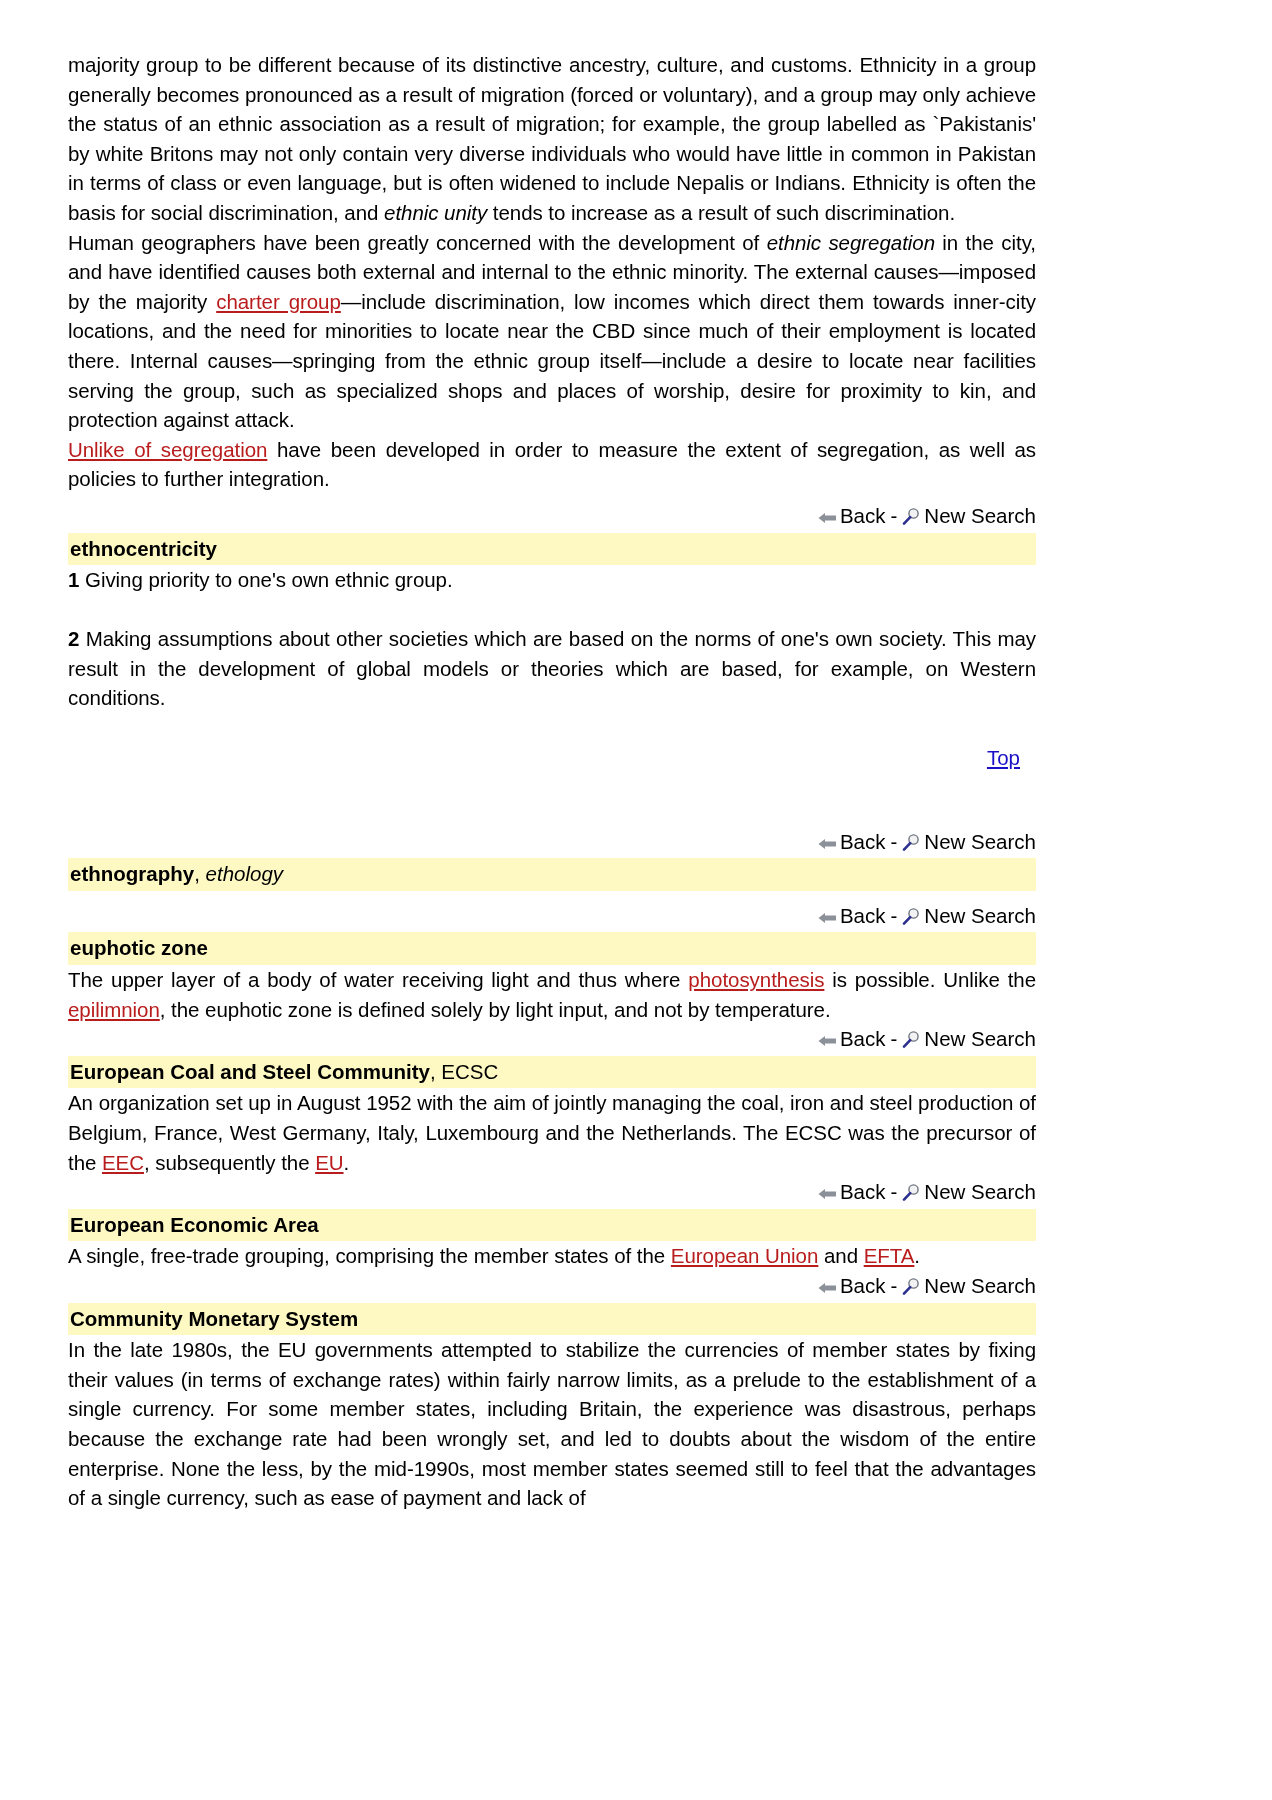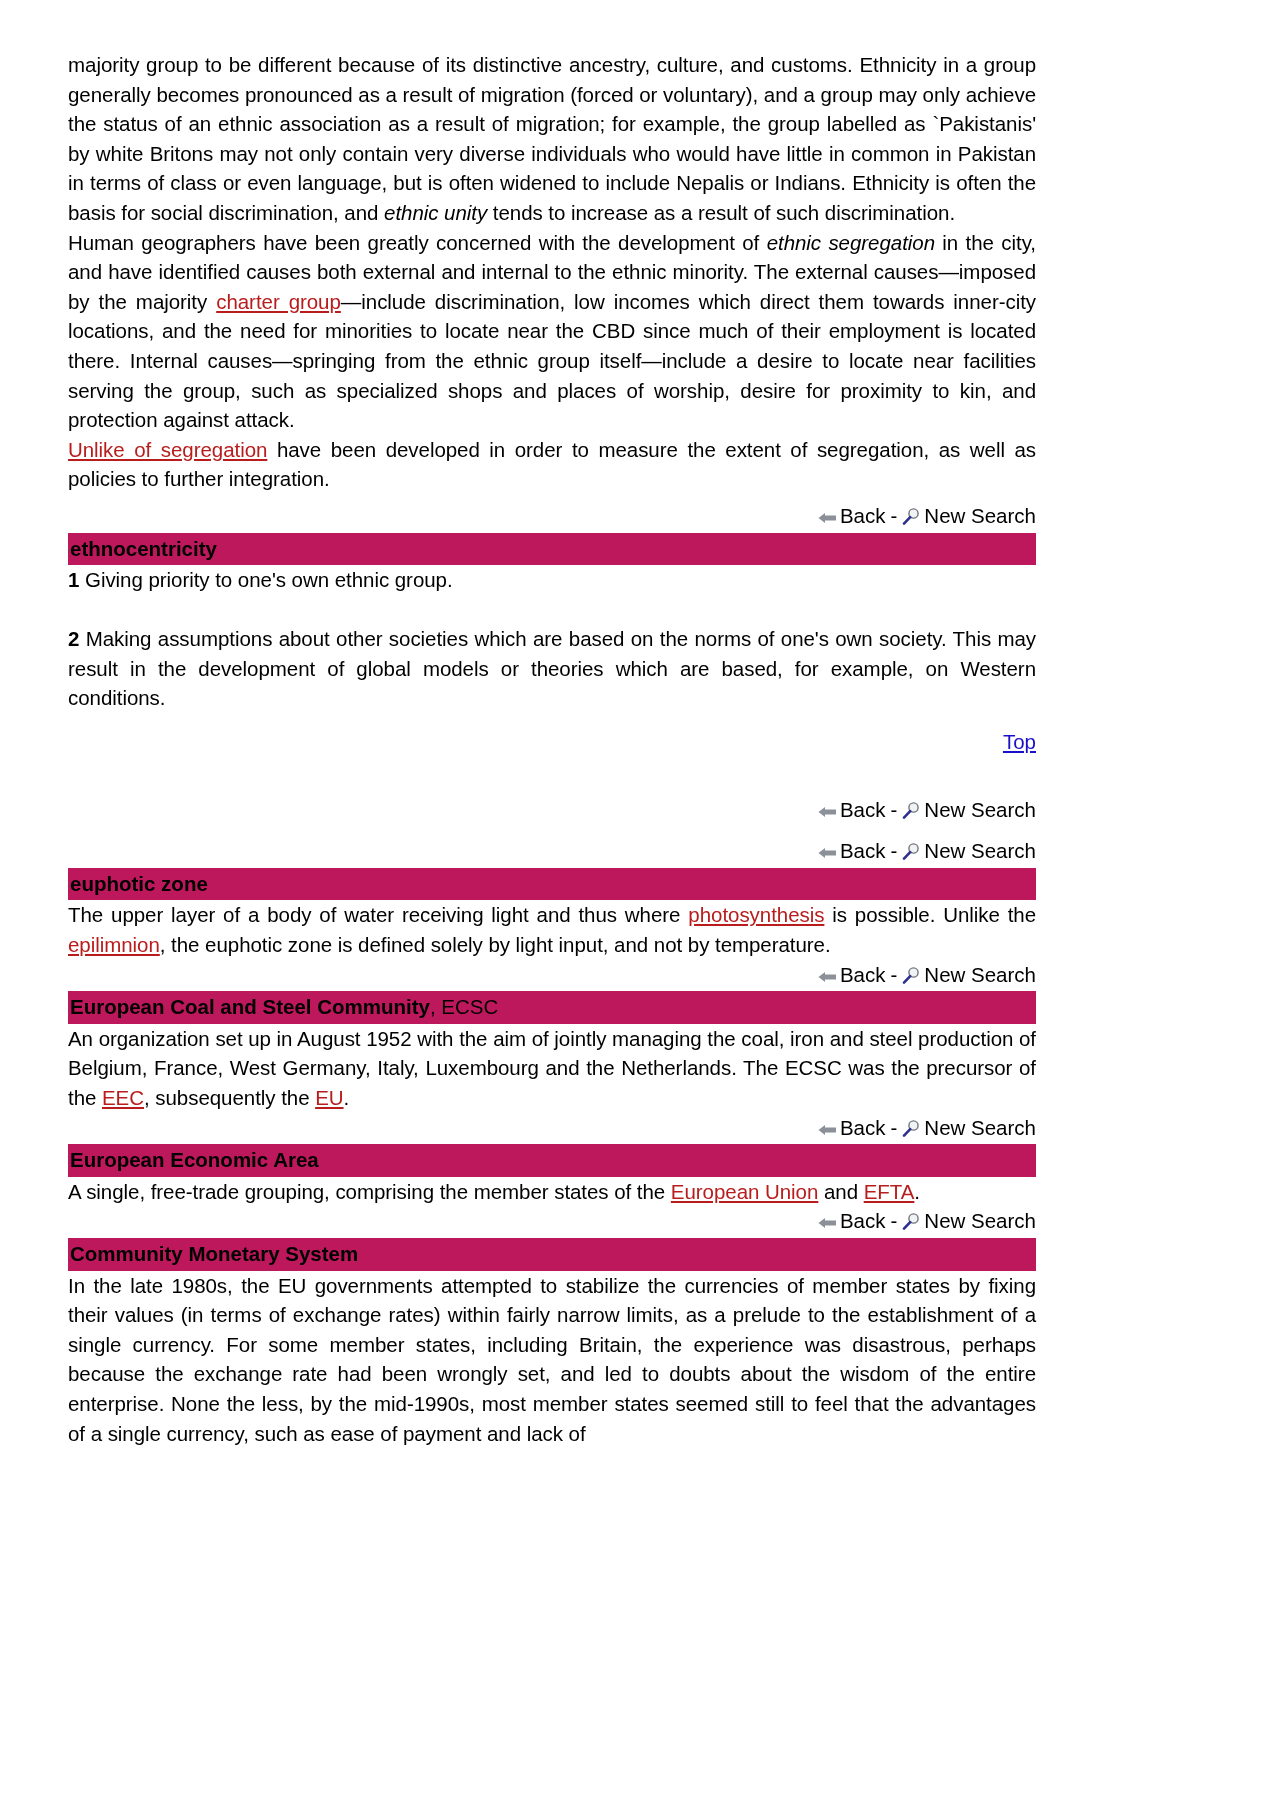--- a/index.html
+++ b/index.html
@@ -31,21 +31,21 @@
     line-height: 29.6px;
     text-align: justify;
     text-justify: inter-word;
     letter-spacing: -0.05px;
     word-spacing: 0px;
   }
   p.body-text.nojustify {
     text-align: left;
   }
   .entry-head {
-    background: #be185d;
+    background: #fef9c3;
     font-size: 20.5px;
     line-height: 29.6px;
     font-weight: bold;
     padding: 1px 2px 2px 2px;
     margin: 0;
     box-sizing: border-box;
     width: 968px;
   }
   .entry-head .alt {
     font-weight: normal;
@@ -69,21 +69,21 @@
     white-space: nowrap;
   }
   .nav-row .sep {
     display: inline-block;
     padding: 0 5px;
   }
   .top-row {
     text-align: right;
     font-size: 20.5px;
     line-height: 29.6px;
-    margin: 0;
+    margin: 16px;
   }
   .ico {
     display: inline-block;
     vertical-align: -2px;
     margin-right: 3px;
   }
   .num {
     font-weight: bold;
   }
   .ital {
@@ -142,20 +142,21 @@
           <path d="M0.5 7 L7 2 L7 4.6 L18 4.6 L18 9.4 L7 9.4 L7 12 Z" fill="#8c9199"></path>
         </svg>
       </span><a href="#" style="color:#000;text-decoration:none">Back</a><span class="sep">-</span><span class="ico">
         <svg width="19" height="17" viewBox="0 0 19 17" aria-hidden="true">
           <circle cx="11.5" cy="5.5" r="4.6" fill="#f2f2f2" stroke="#6e7680" stroke-width="1.4"></circle>
           <path d="M8.2 9.2 L2 15.6" stroke="#2b2f8f" stroke-width="2.6" stroke-linecap="round"></path>
         </svg>
       </span><a href="#" style="color:#000;text-decoration:none">New Search</a>
     </div>
 
+    <div class="entry-head"><span>ethnography</span><span class="alt">, </span><span class="alt-italic">ethology</span></div>
 
 
     <div class="sp-5"></div>
 
     <div class="nav-row">
       <span class="ico">
         <svg width="19" height="14" viewBox="0 0 19 14" aria-hidden="true">
           <path d="M0.5 7 L7 2 L7 4.6 L18 4.6 L18 9.4 L7 9.4 L7 12 Z" fill="#8c9199"></path>
         </svg>
       </span><a href="#" style="color:#000;text-decoration:none">Back</a><span class="sep">-</span><span class="ico">

